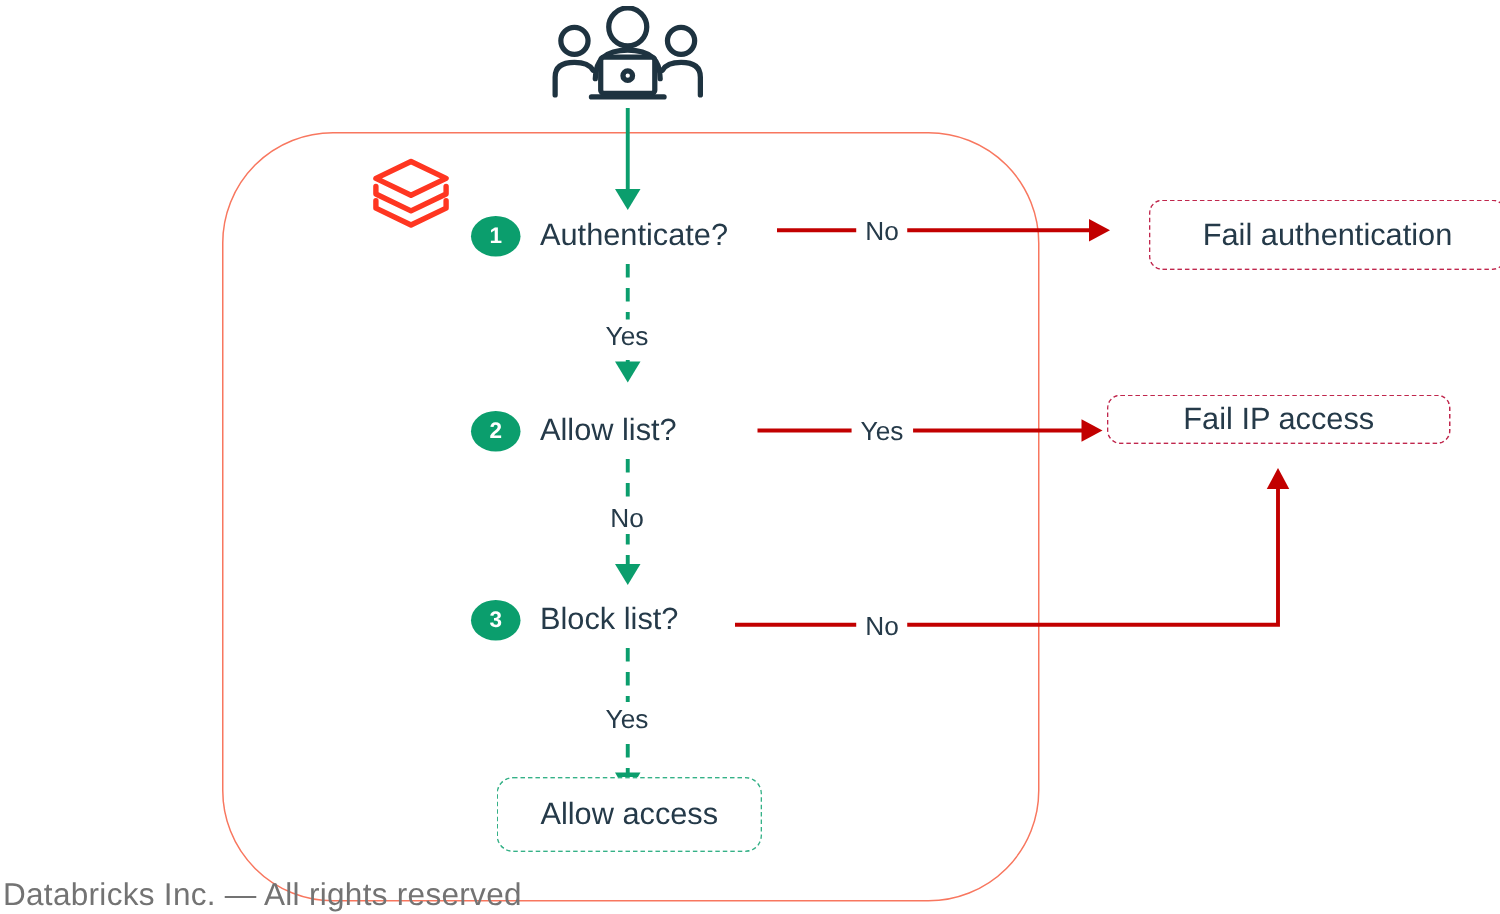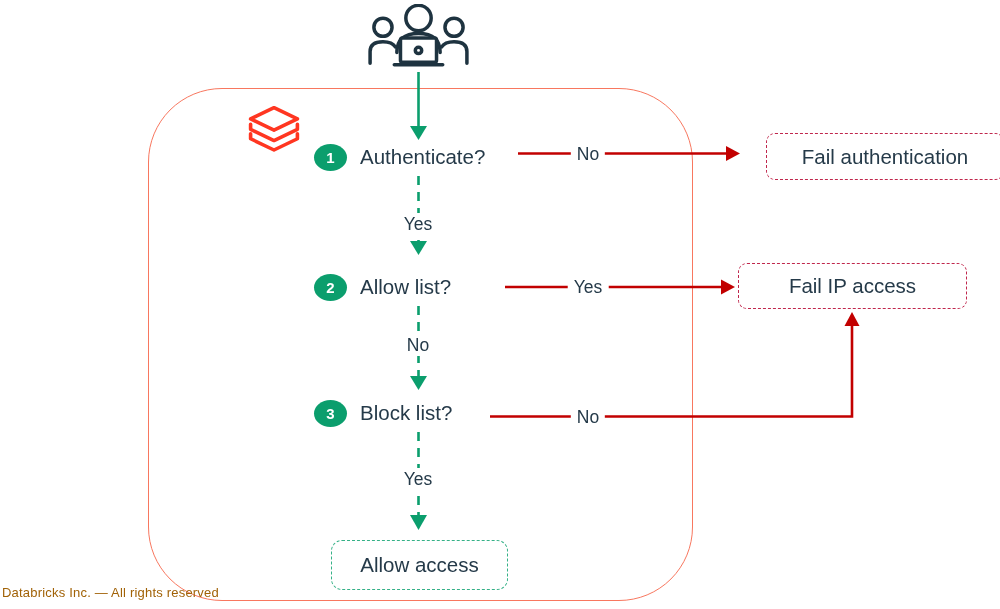--- a/index.html
+++ b/index.html
@@ -30,24 +30,24 @@
   }
   
   .outcome{
     display:flex;align-items:center;justify-content:center;
     font-size:20.5px;color:#253a49;box-sizing:border-box;background:#ffffff;
     border-radius:9px;white-space:nowrap;
   }
   .outcome.fail{border:1.6px dashed #c0274d;}
   .outcome.allow{border:1.7px dashed #35b187;border-radius:11px;}
   .fail-auth{left:766px;top:133px;width:238px;height:47px;}
-  .fail-ip{left:738px;top:263px;width:229px;height:46px;}
-  .allow-box{left:331px;top:540px;width:177px;height:50px;}
+  .fail-ip{left:738px;top:263px;width:229px;height:33px;}
+  .allow-box{left:331px;top:518px;width:177px;height:50px;}
   .footer{
-    left:2px;top:585px;font-size:13px;color:#a16207;letter-spacing:.2px;
+    left:2px;top:585px;font-size:21px;color:#737373;letter-spacing:.2px;
     white-space:nowrap;
   }
   svg{display:block;}
   .layer{left:0;top:0;pointer-events:none;}
 </style>
 </head>
 <body>
 
 <div class="abs boundary"></div>
 

